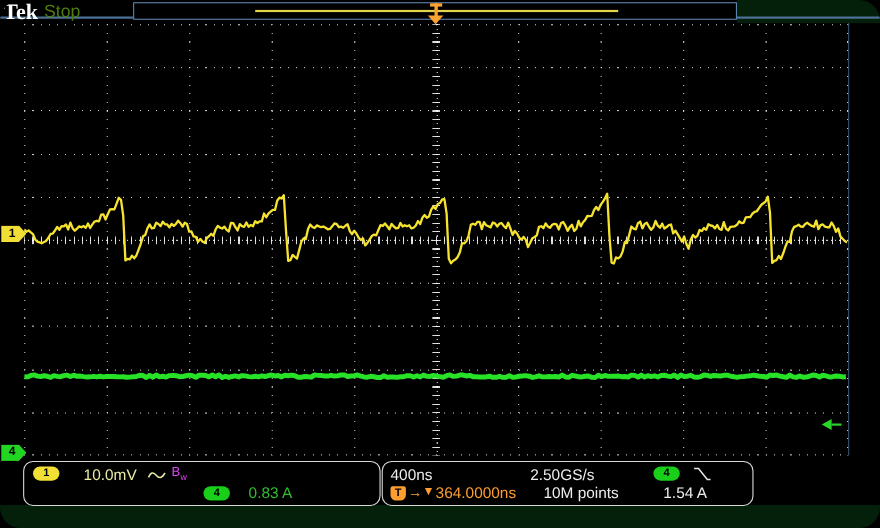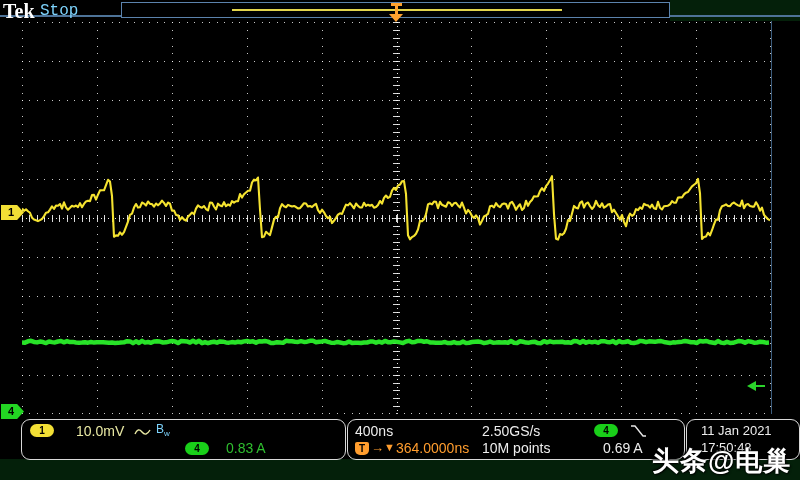--- a/index.html
+++ b/index.html
@@ -1,22 +1,22 @@
 <!DOCTYPE html>
 <html><head>
 <meta charset="utf-8">
 <style>
   html,body{margin:0;padding:0;background:#000;}
   #screen{position:relative;width:800px;height:480px;background:#000;overflow:hidden;
-          font-family:"Liberation Sans","DejaVu Sans",sans-serif;-webkit-font-smoothing:none;}
+          font-family:"Liberation Sans","DejaVu Sans",sans-serif;border-radius:19px;-webkit-font-smoothing:none;}
   .tint{position:absolute;background:#04200a;}
   
   #tek-logo{position:absolute;left:3px;top:0px;color:#fff;font-family:"Liberation Serif","DejaVu Serif",serif;
             font-weight:bold;font-size:20px;letter-spacing:0px;}
-  #acq-status{position:absolute;left:40px;top:2px;color:#7dd3fc;font-size:16px;font-family:Liberation Mono, monospace;}
+  #acq-status{position:absolute;left:40px;top:2px;color:#4d7c0f;font-size:16px;}
   #header-divider{position:absolute;left:0;top:15px;width:800px;height:2px;background:#4e7398;}
   #record-view{position:absolute;left:121px;top:2px;width:547px;height:14px;background:#000;
                border:1px solid #5c83ad;}
   #record-wave-line{position:absolute;left:110px;top:6px;width:330px;height:2px;background:#e3d44c;}
   
   #exp-arrow{position:absolute;left:389px;top:3px;width:15px;height:19px;}
   #exp-arrow .bar{position:absolute;left:2px;top:0;width:11px;height:3px;background:#ffa22e;}
   #exp-arrow .stem{position:absolute;left:6px;top:0;width:3px;height:12px;background:#ffa22e;}
   #exp-arrow .head{position:absolute;left:0;top:11px;width:0;height:0;
                    border-left:7px solid transparent;border-right:7px solid transparent;border-top:8px solid #ffa22e;}
@@ -59,21 +59,21 @@
   .b-yellow{background:#f2df35;}
   .b-green{background:#19cf19;}
   .rtext{position:absolute;font-size:14px;white-space:nowrap;}
   .t-white{color:#ededed;}
   .t-yellowish{color:#e9e9a4;}
   .t-green{color:#2fbf2f;}
   .t-orange{color:#ff9d2e;}
   .tbadge-sm{position:absolute;width:14px;height:13px;background:#ff9d2e;border-radius:2px 2px 5px 5px;
              color:#000;font-weight:bold;font-size:10px;text-align:center;line-height:13px;}
   .icon-svg{position:absolute;}
-  #bw-icon{position:absolute;font-size:12px;color:#7dd3fc;}
+  #bw-icon{position:absolute;font-size:12px;color:#d946ef;}
   #bw-icon sub{font-size:8px;}
   
   #watermark{position:absolute;left:652px;top:443px;z-index:50;color:#fff;font-weight:bold;font-size:27px;
              letter-spacing:1px;text-shadow:1px 1px 2px #000,-1px -1px 2px #000;
              font-family:"Liberation Sans","DejaVu Sans",sans-serif;}
 </style>
 </head>
 <body>
 
 <div id="screen">
@@ -152,23 +152,18 @@
     <div class="rtext t-white" style="left:7px;top:3px;">400ns</div>
     <div class="rtext t-white" style="left:134px;top:3px;">2.50GS/s</div>
     <div class="badge b-green" style="left:246px;top:4px;">4</div>
     <svg class="icon-svg" style="left:281px;top:4px;" width="18" height="14">
       <path d="M2 2 h4 l8 10 h3" fill="none" stroke="#e6e6e6" stroke-width="1.4"></path>
     </svg>
     <div class="tbadge-sm" style="left:7px;top:22px;">T</div>
     <div class="rtext t-orange" style="left:23px;top:20px;font-size:13px;">→</div>
     <div class="rtext t-orange" style="left:36px;top:21px;font-size:11px;">▼</div>
     <div class="rtext t-orange" style="left:48px;top:20px;">364.0000ns</div>
-    <div class="rtext t-white" style="left:134px;top:20px;">10M points</div>
-    <div class="rtext t-white" style="left:255px;top:20px;">0.69 A</div>
+    <div class="rtext t-white" style="left:146px;top:20px;">10M points</div>
+    <div class="rtext t-white" style="left:255px;top:20px;">1.54 A</div>
   </div>
 
-  <div id="box-date" class="rbox">
-    <div class="rtext t-white" style="left:14px;top:3px;font-size:13px;">11 Jan 2021</div>
-    <div class="rtext t-white" style="left:14px;top:20px;font-size:13px;">17:50:48</div>
-  </div>
 
-  <div id="watermark">头条@电巢</div>
 </div>
 
 </body></html>

